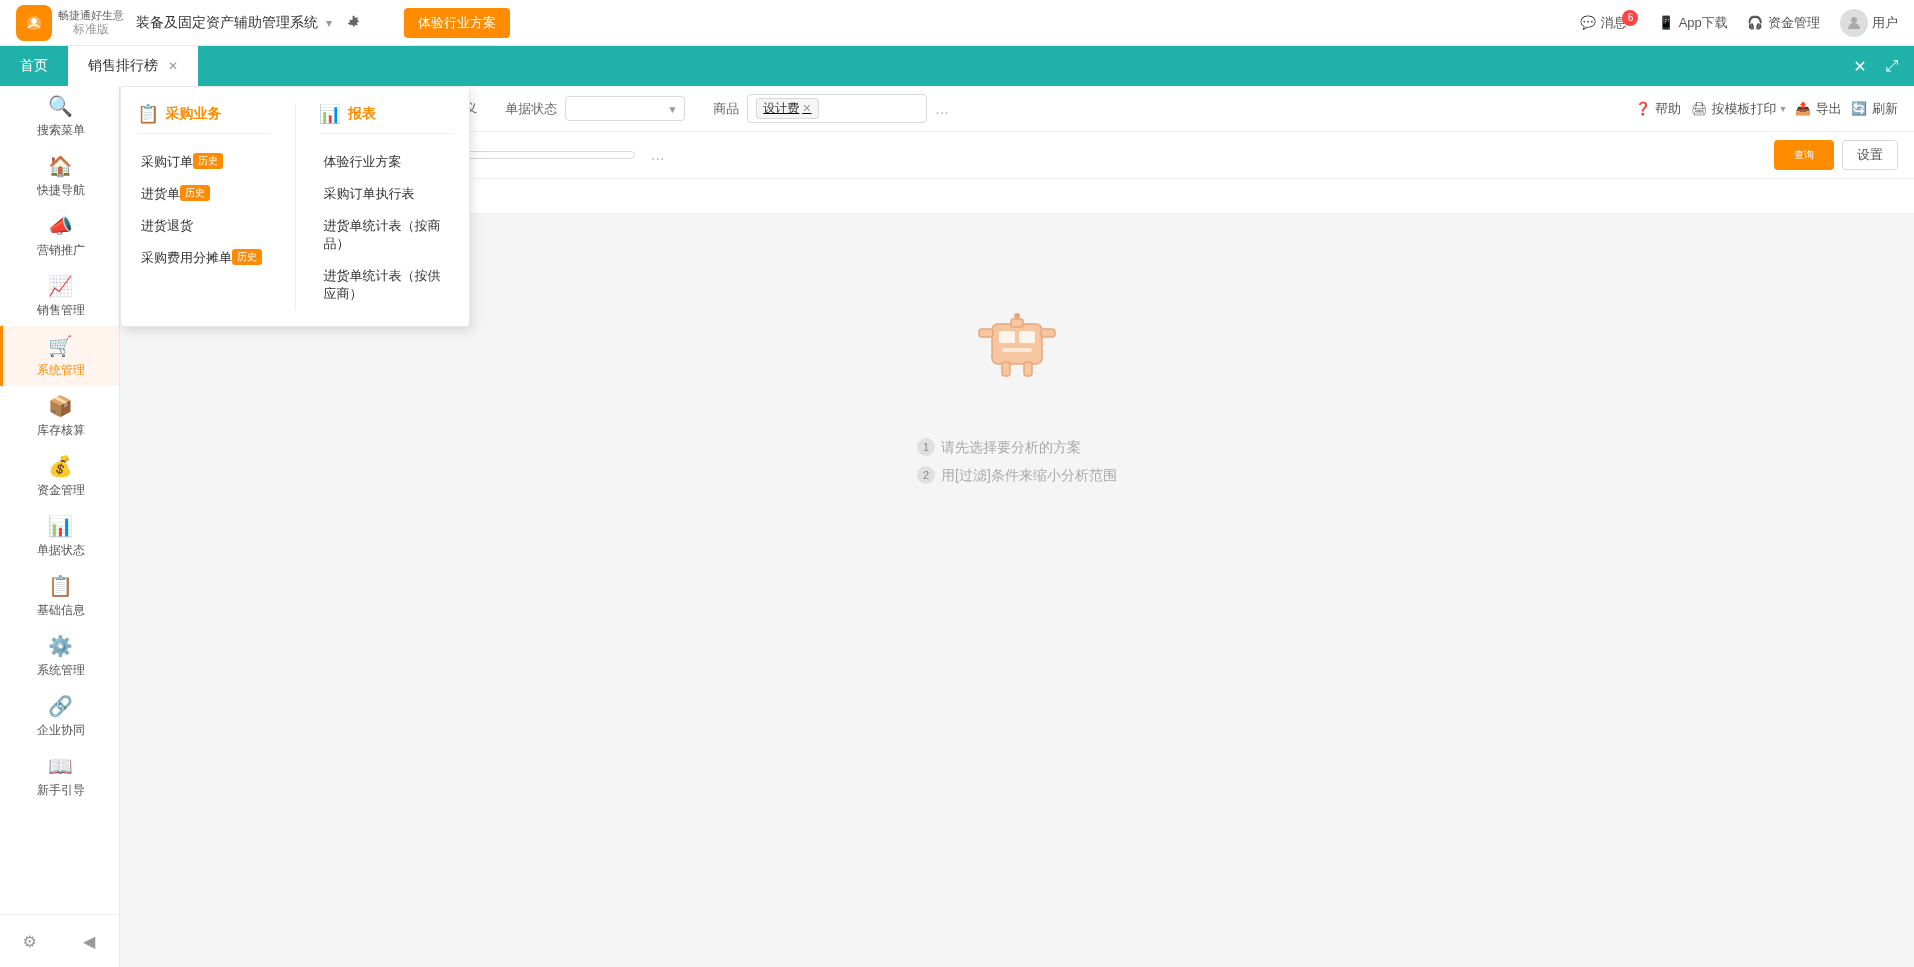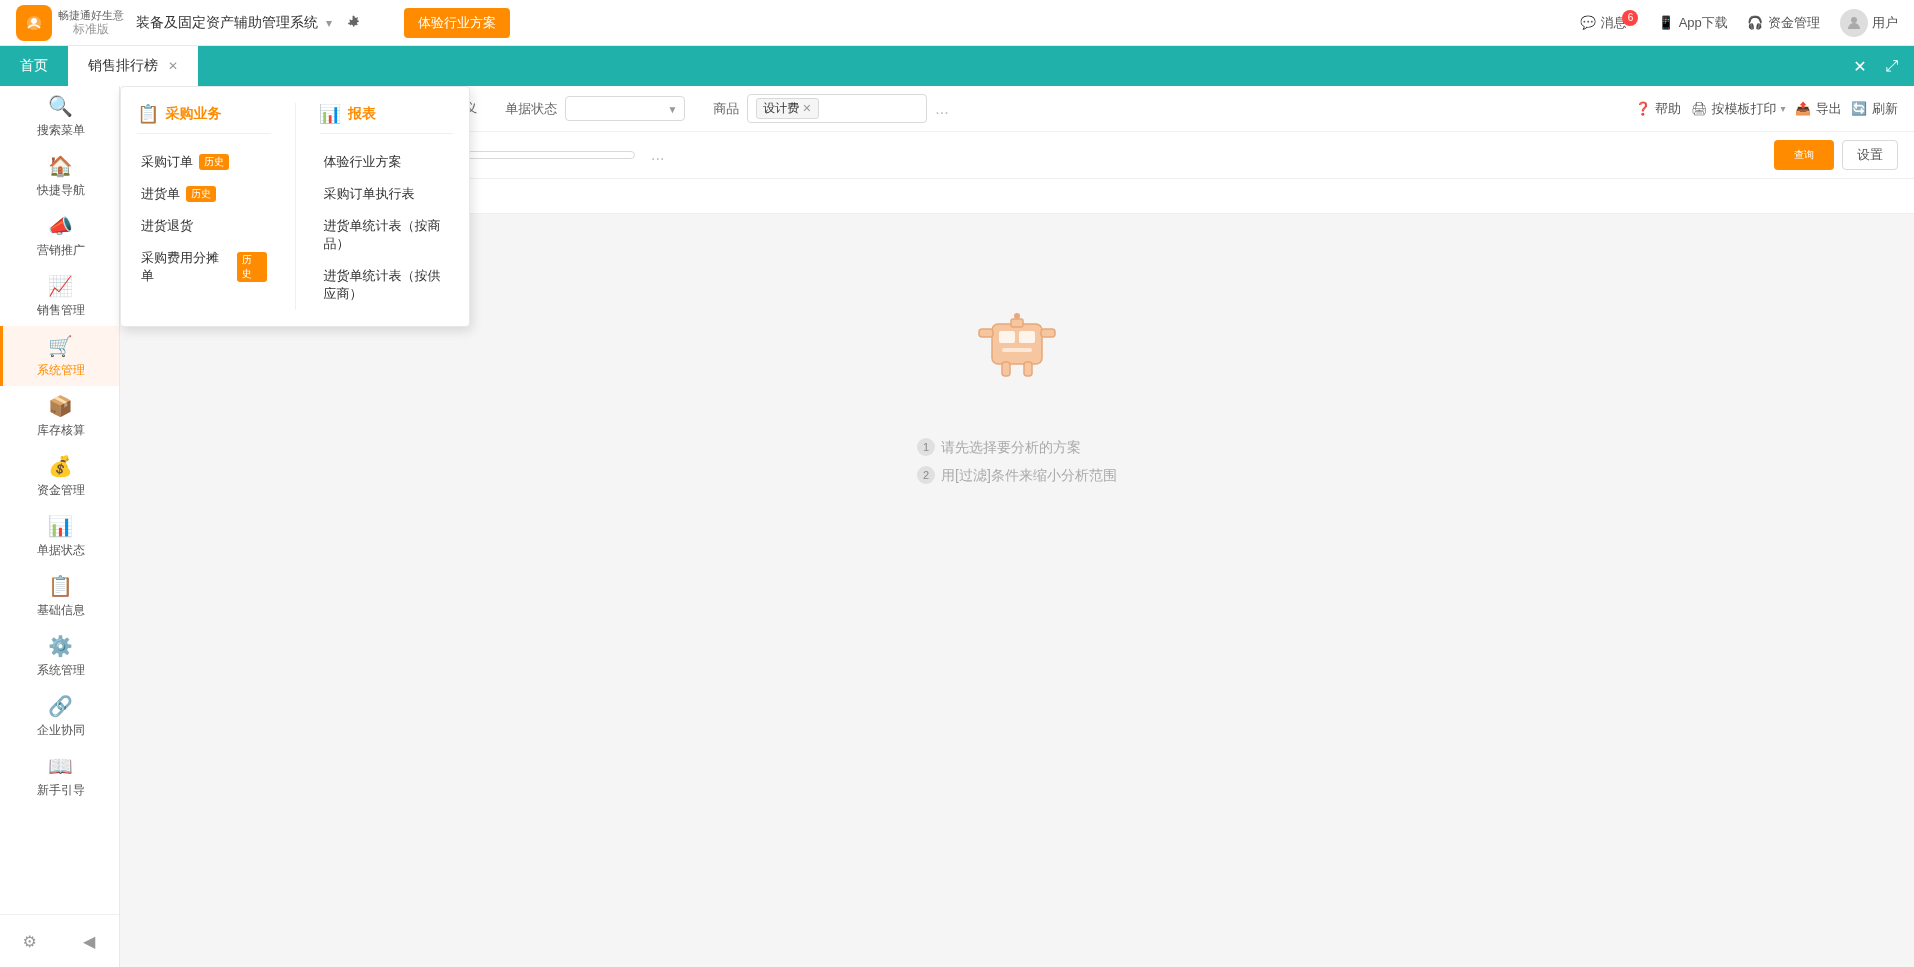--- a/index.html
+++ b/index.html
@@ -251,22 +251,21 @@
       font-size: 18px;
       color: #ff8c00;
     }
     .dropdown-col-title {
       font-size: 14px;
       font-weight: bold;
       color: #ff8c00;
     }
     .dropdown-menu-item {
       display: flex;
-      align-items: center;
-      gap: 6px;
+      align-items: flex-start;
       padding: 7px 4px;
       cursor: pointer;
       color: #333;
       font-size: 13px;
     }
     .history-badge {
       background: #ff8c00;
       color: white;
       font-size: 10px;
       padding: 1px 5px;
@@ -524,21 +523,21 @@
 
         <span style="color:#666; font-size:13px; margin-left:20px;">单据状态</span>
         <div style="position:relative; display:inline-block;">
           <select style="border:1px solid #d9d9d9; border-radius:4px; padding:4px 28px 4px 8px; font-size:13px; color:#333; background:white; appearance:none; min-width:120px;">
             <option></option>
           </select>
           <span style="position:absolute; right:8px; top:50%; transform:translateY(-50%); font-size:10px; color:#999; pointer-events:none;">▼</span>
         </div>
 
         <span style="color:#666; font-size:13px; margin-left:20px;">商品</span>
-        <div style="border:1px solid #d9d9d9; border-radius:4px; padding:3px 8px; font-size:13px; min-width:180px; display:flex; align-items:center; gap:4px; background:white;">
+        <div style="border:1px solid #d9d9d9; border-radius:4px; padding:3px 8px; font-size:13px; min-width:180px; display:flex; align-items:center; gap:4px; background:white;text-decoration:underline;">
           <div style="background:#f5f5f5; border:1px solid #d9d9d9; border-radius:3px; padding:1px 6px; font-size:12px; color:#333; display:flex; align-items:center; gap:3px;">
             <span>设计费</span>
             <span style="cursor:pointer; color:#999; font-size:11px;">✕</span>
           </div>
         </div>
         <span style="color:#bbb; font-size:16px;">...</span>
       </div>
       <div style="display:flex; align-items:center; gap:10px; flex-shrink:0;">
         <div style="display:flex; align-items:center; gap:4px; color:#555; cursor:pointer; font-size:13px;">
           <span>❓</span>

